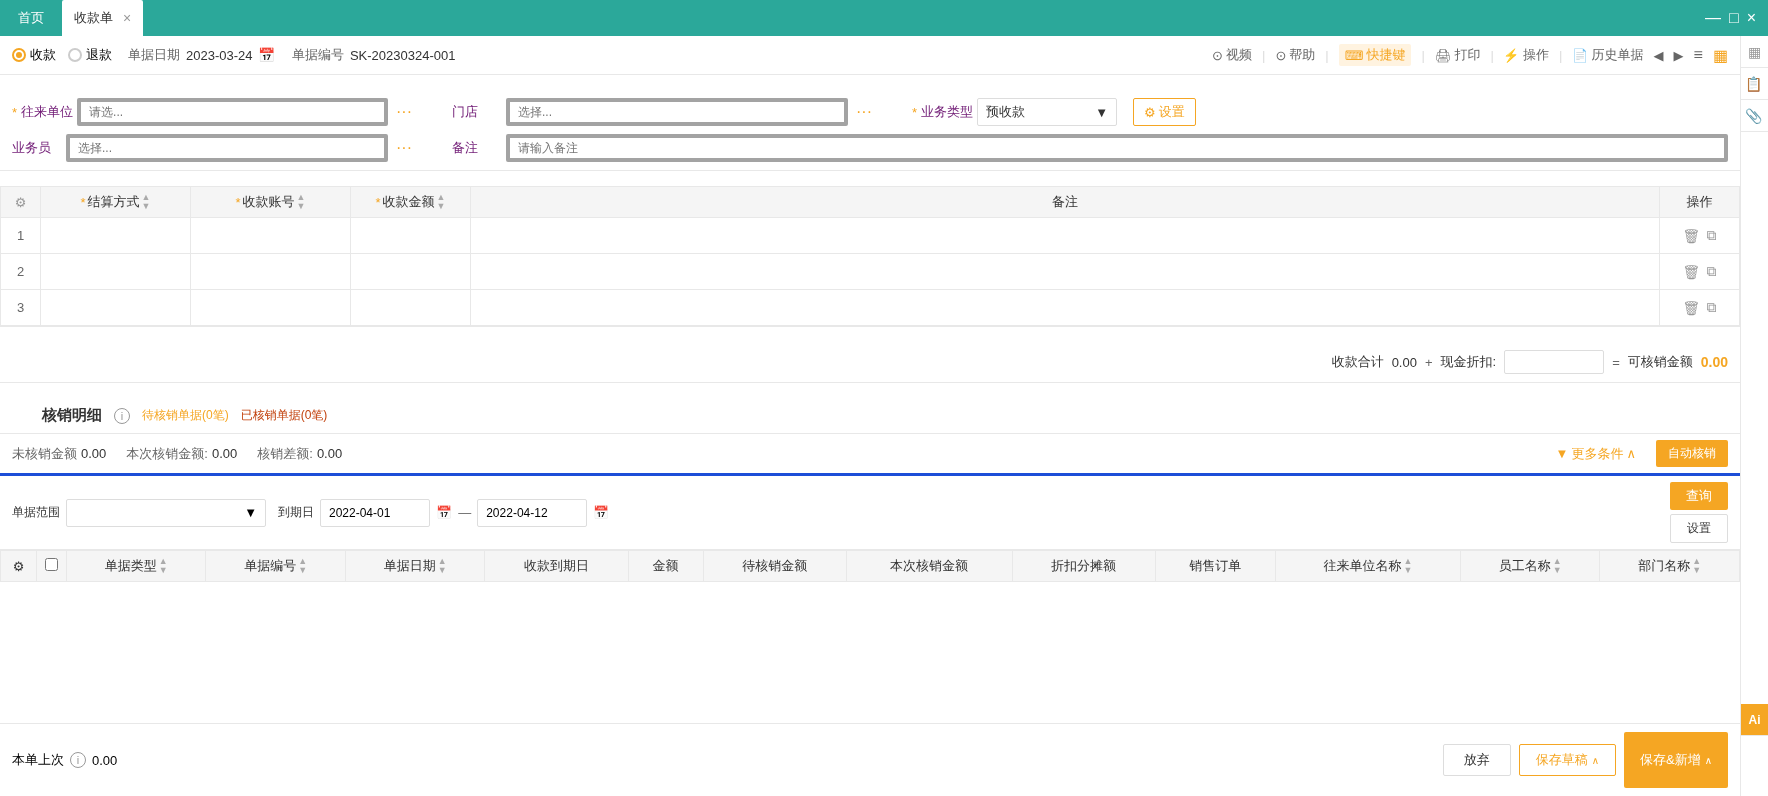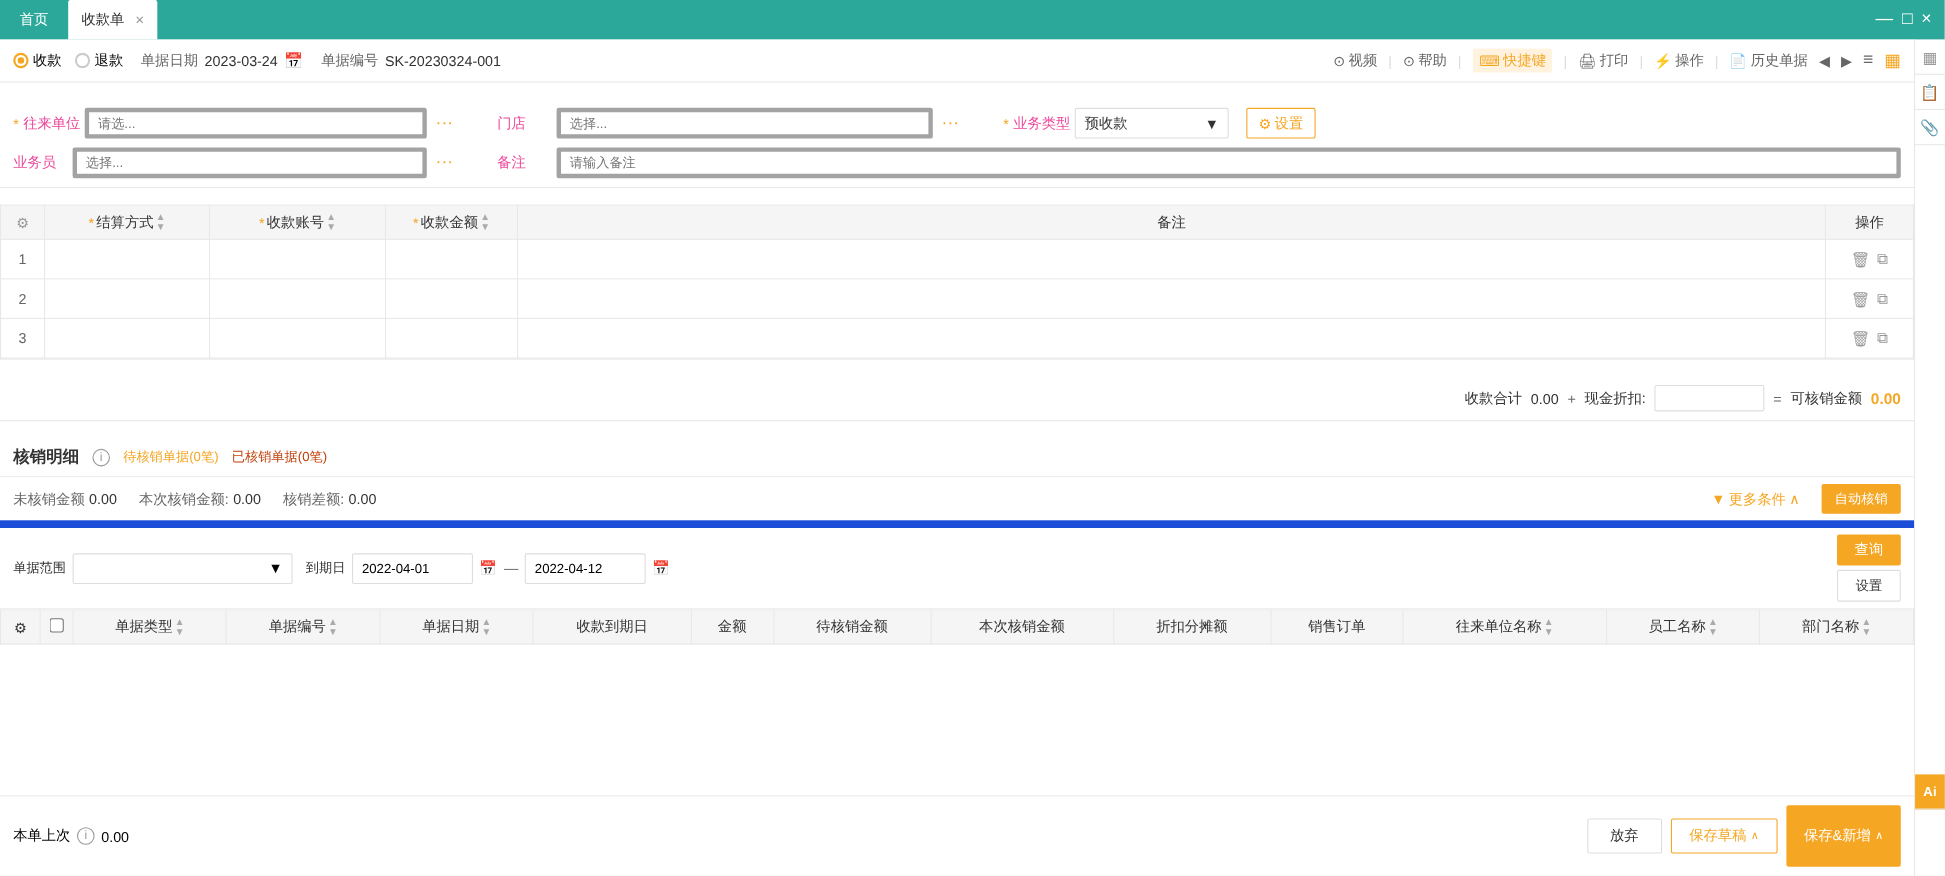--- a/index.html
+++ b/index.html
@@ -98,21 +98,21 @@
       flex-direction: column;
       gap: 8px;
     }
     .fields-row { display: flex; align-items: center; gap: 0; }
     .field-item {
       display: flex;
       align-items: center;
       gap: 4px;
       flex: 1;
     }
-    .field-label { color: #ec4899; white-space: nowrap; min-width: 50px; }
+    .field-label { color: #701a75; white-space: nowrap; min-width: 50px; }
     .field-required { color: #f5a623; }
     .field-input {
       flex: 1;
       height: 28px;
       border: 4px solid #a3a3a3;
       border-radius: 2px;
       padding: 0 8px;
       font-size: 12px;
       color: #999;
       outline: none;
@@ -210,42 +210,42 @@
       display: flex;
       flex-direction: column;
     }
     .verification-header {
       padding: 8px 12px;
       display: flex;
       align-items: center;
       gap: 12px;
       border-bottom: 1px solid #e8e8e8;
     }
-    .section-title { font-size: 15px; font-weight: bold; color: #333; }
+    .section-title { font-size: 15px; font-weight: bold; color: #333; margin-left: 30px; }
     .info-icon {
       width: 16px; height: 16px;
       border-radius: 50%;
       border: 1px solid #999;
       display: inline-flex;
       align-items: center;
       justify-content: center;
       font-size: 11px;
       color: #999;
       cursor: pointer;
     }
     .tab-link { color: #f5a623; cursor: pointer; font-size: 12px; }
     .tab-link-inactive { color: #c2410c; cursor: pointer; font-size: 12px; }
 
     
     .verification-stats {
       padding: 6px 12px;
       display: flex;
       align-items: center;
       gap: 20px;
-      border-bottom: 7px solid #1d4ed8;
+      border-bottom: 3px solid #1d4ed8;
       background: white;
     }
     .stat-item { display: flex; align-items: center; gap: 4px; font-size: 12px; }
     .stat-label { color: #666; }
     .stat-value { color: #333; }
     .filter-more-btn {
       margin-left: auto;
       color: #f5a623;
       cursor: pointer;
       font-size: 12px;

